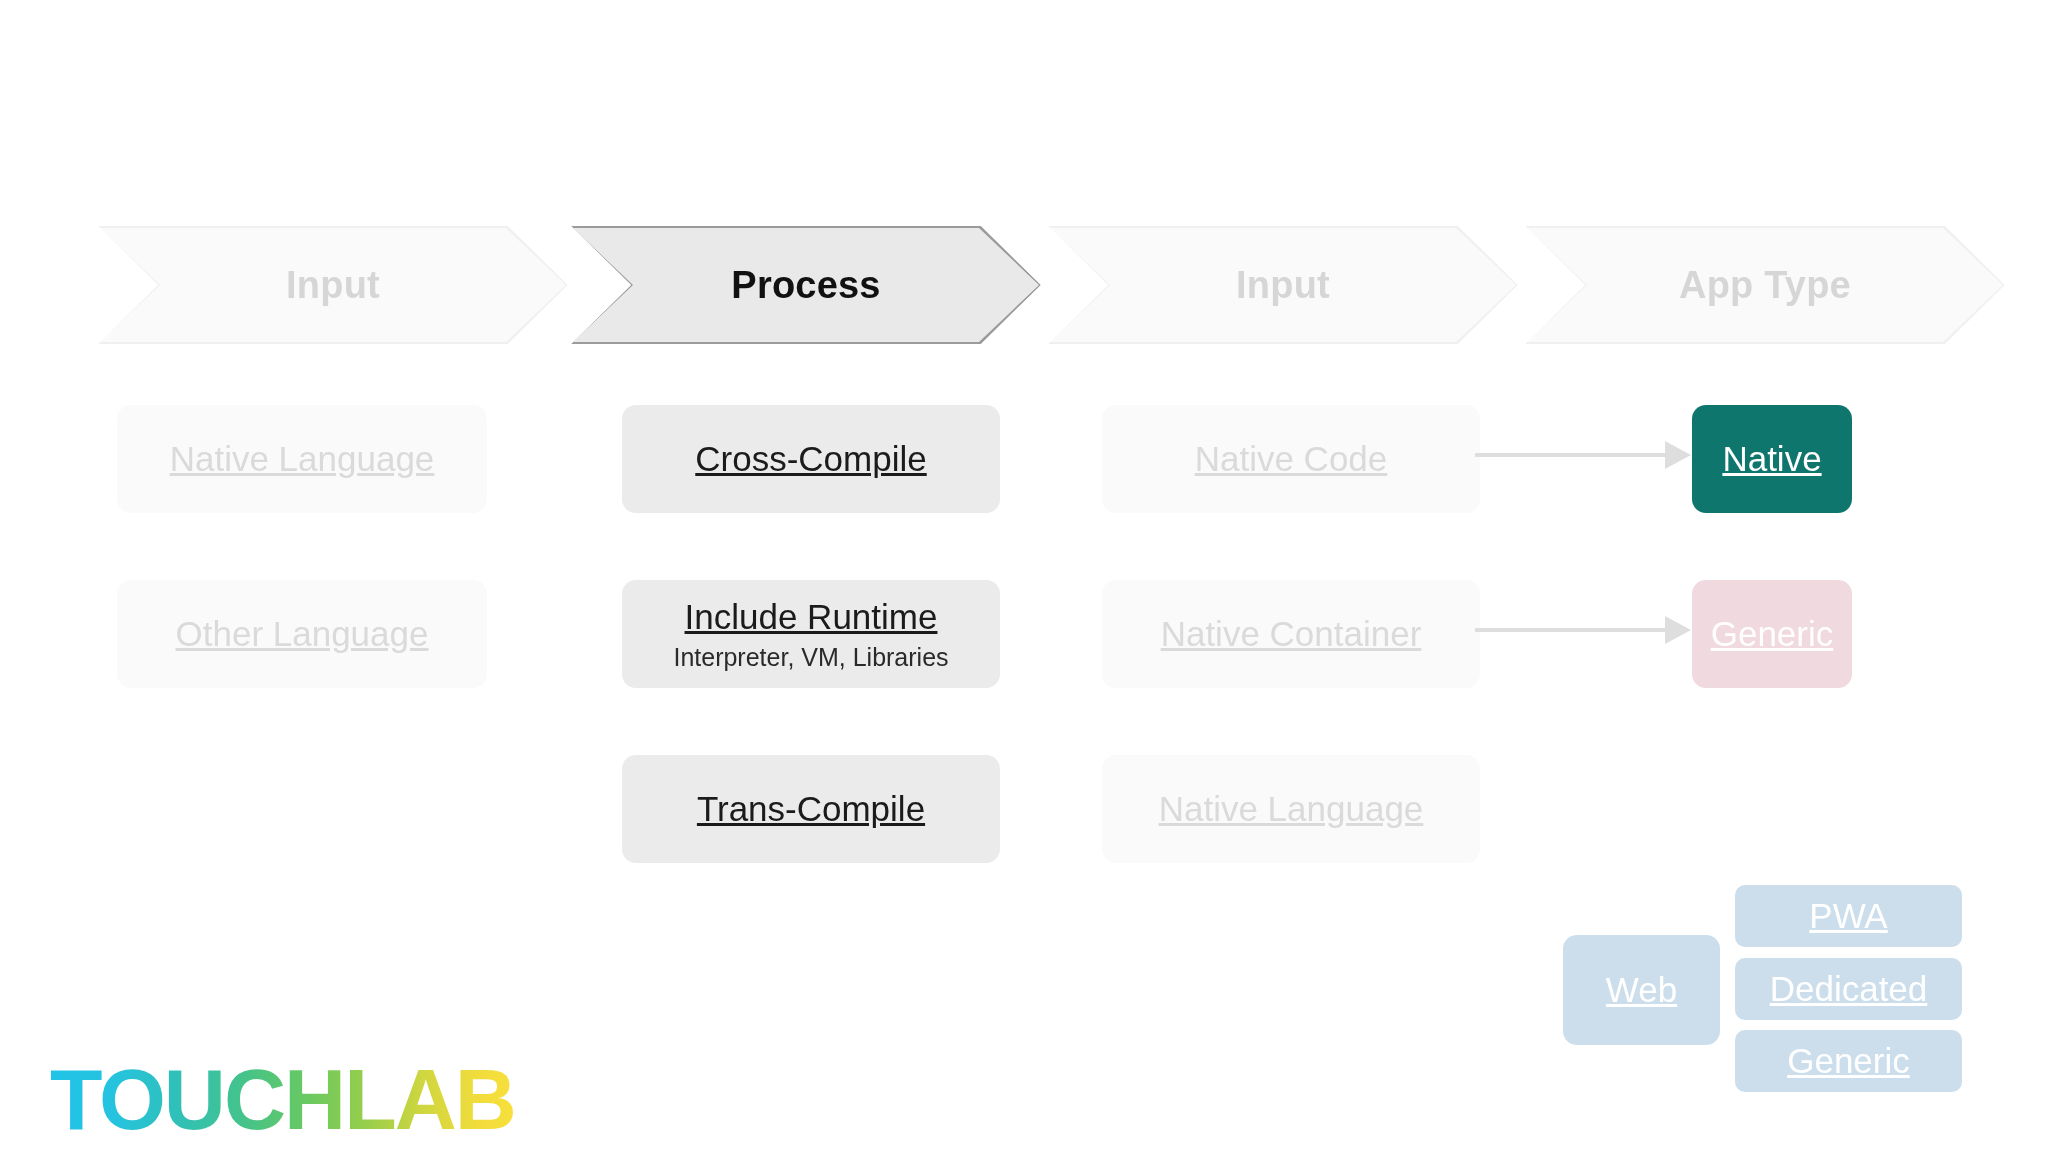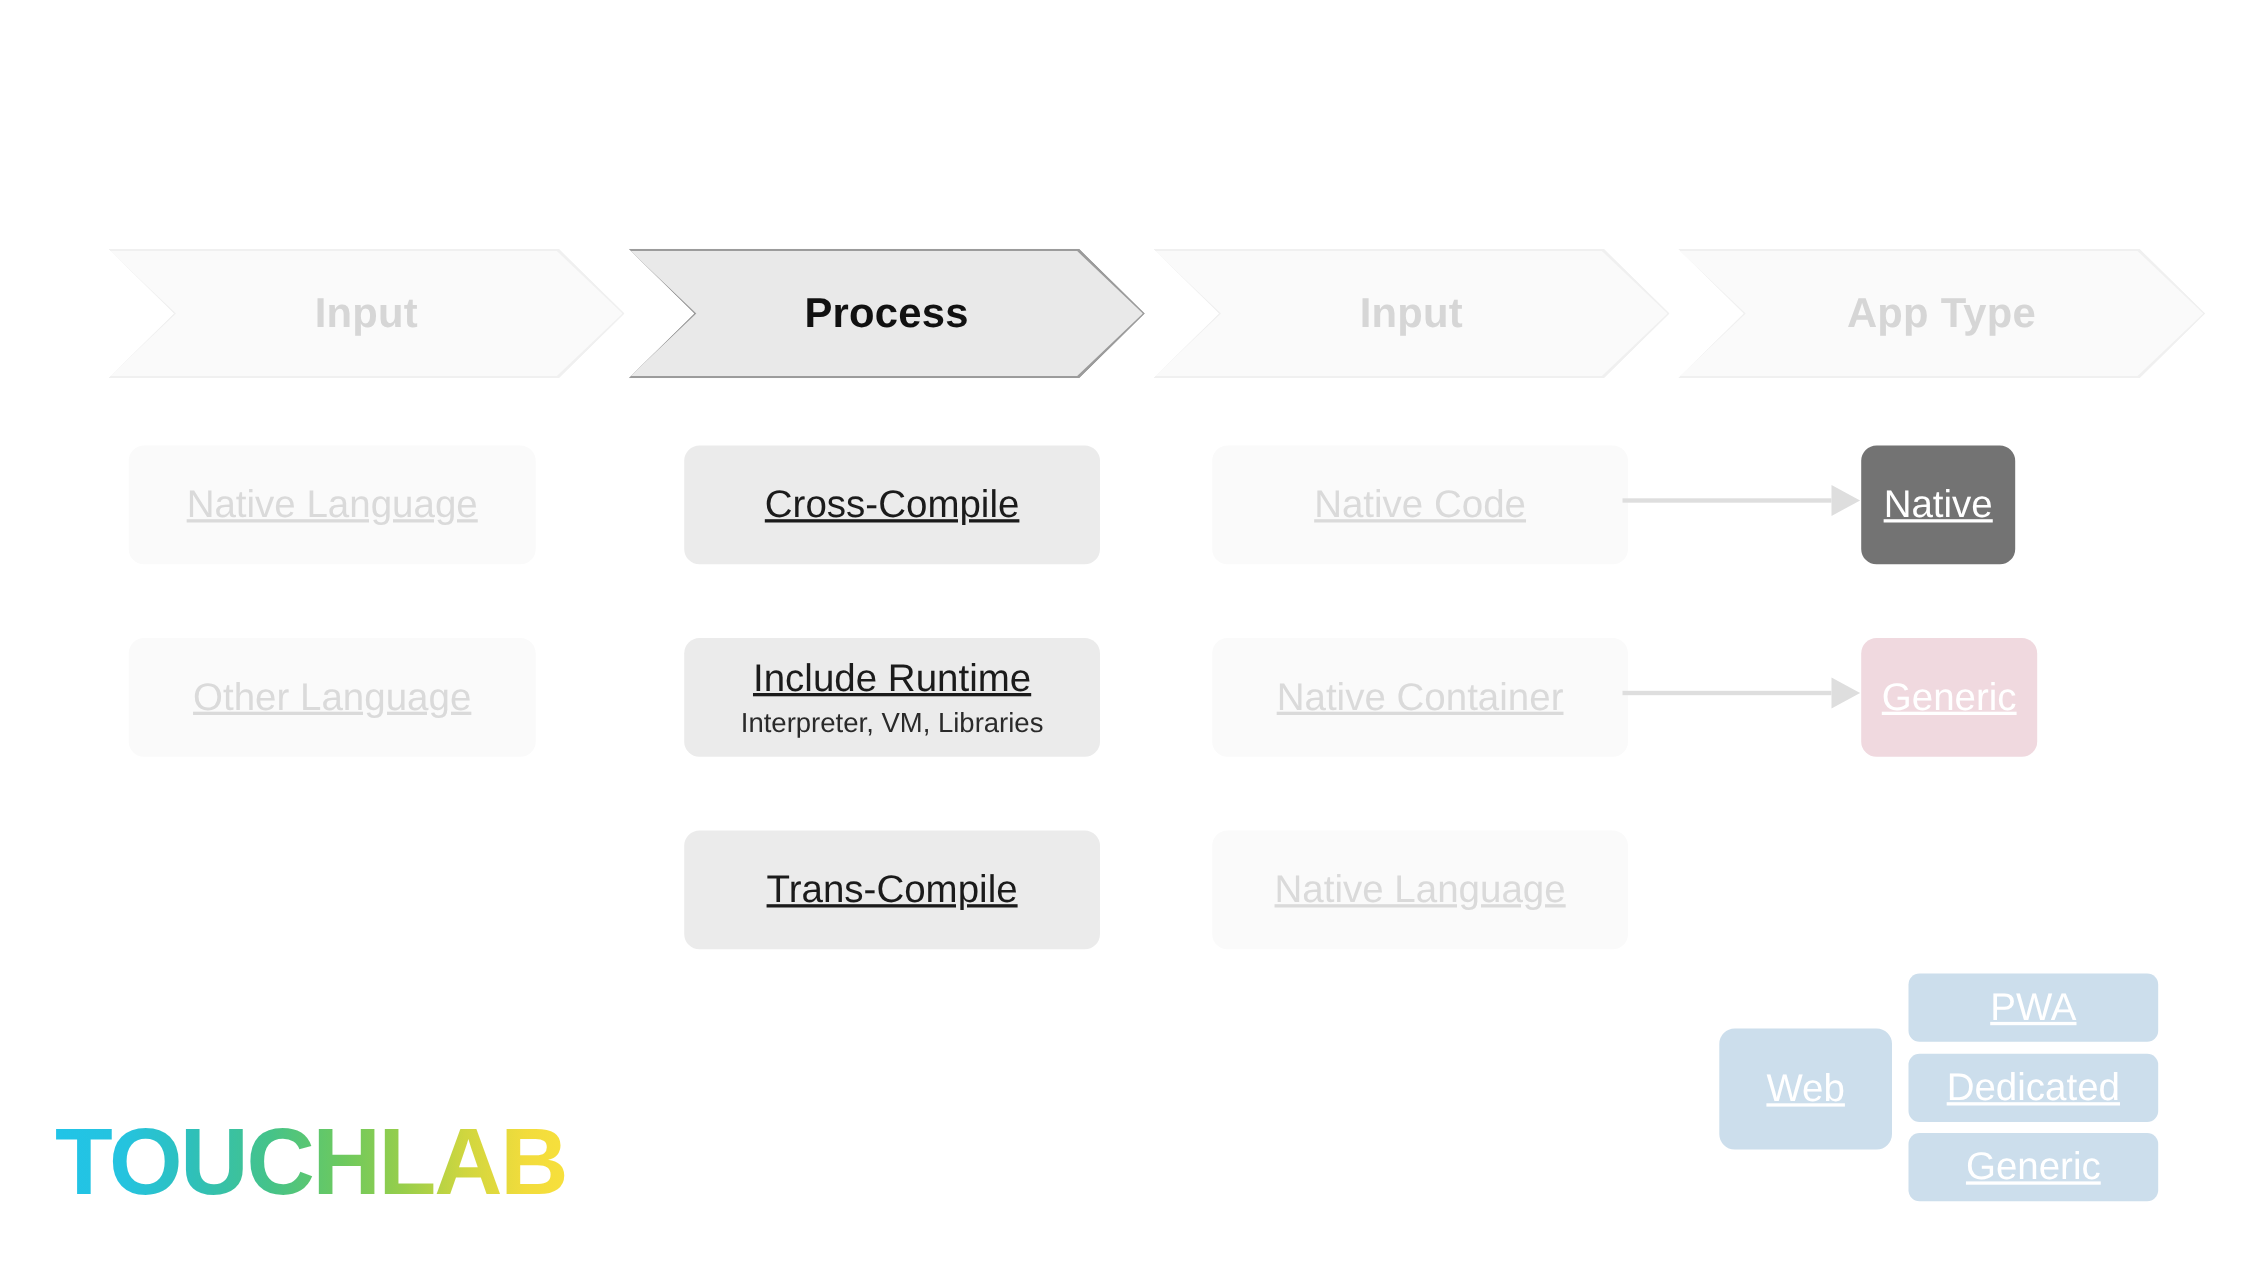--- a/index.html
+++ b/index.html
@@ -82,20 +82,21 @@
     position:absolute;
     font-size:86px;
     font-weight:700;
     letter-spacing:-2px;
     background:linear-gradient(90deg,#21c4e8 0%,#25c3de 14%,#2fc0b9 27%,#45c389 42%,#6cc95f 56%,#97ce4b 68%,#cfd63f 80%,#f2dc3c 92%,#f7e03c 100%);
     -webkit-background-clip:text;
     background-clip:text;
     color:transparent;
     -webkit-text-fill-color:transparent;
     white-space:nowrap;
+    margin-top:43px;
   }
 </style>
 </head>
 <body>
 
 <div id="stage">
 
   <div class="chev dim" style="left:98px;top:226px;width:470px;">
     <div class="chev-inner"></div>
     <div class="chev-fill"></div>
@@ -130,21 +131,21 @@
 
   <div class="node dim" style="left:1102px;top:405px;width:378px;height:108px;">
     <span class="n-title">Native Code</span>
   </div>
 
   <div class="arrow" style="left:1475px;top:450px;width:216px;">
     <div class="shaft" style="width:190px;"></div>
     <div class="head"></div>
   </div>
 
-  <div class="node tint" style="left:1692px;top:405px;width:140px;height:108px;background:#737373;">
+  <div class="node tint" style="left:1692px;top:405px;width:160px;height:108px;background:#0f766e;">
     <span class="n-title">Native</span>
   </div>
 
   <div class="node dim" style="left:117px;top:580px;width:370px;height:108px;">
     <span class="n-title">Other Language</span>
   </div>
 
   <div class="node active" style="left:622px;top:580px;width:378px;height:108px;">
     <span class="n-title">Include Runtime</span>
     <span class="n-sub">Interpreter, VM, Libraries</span>

